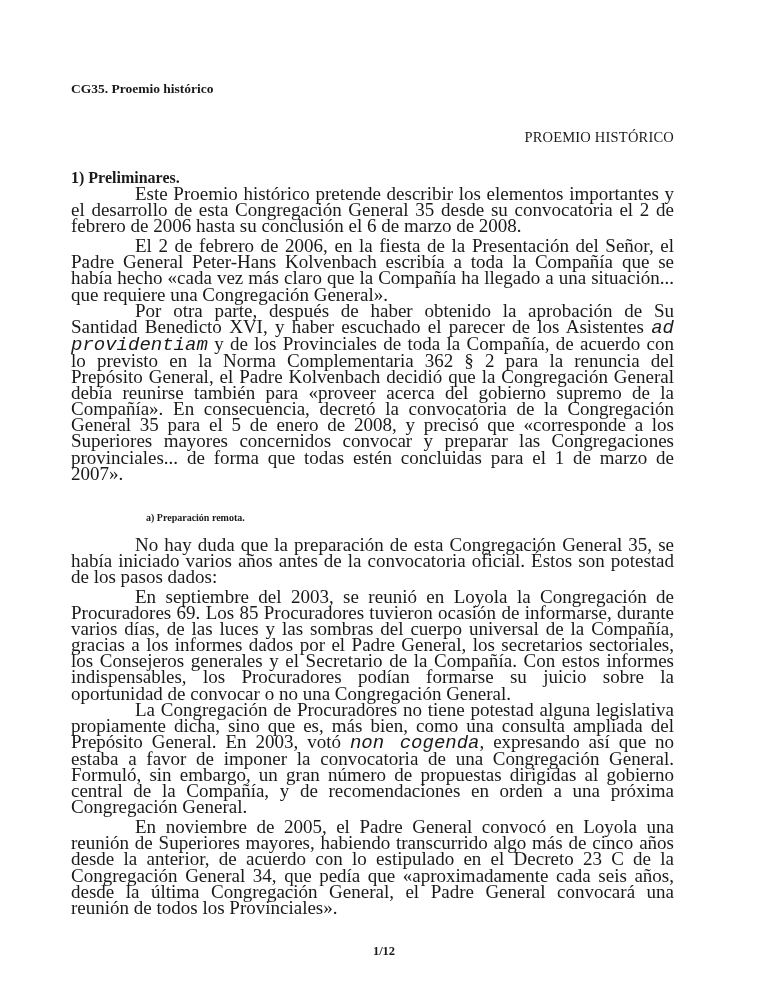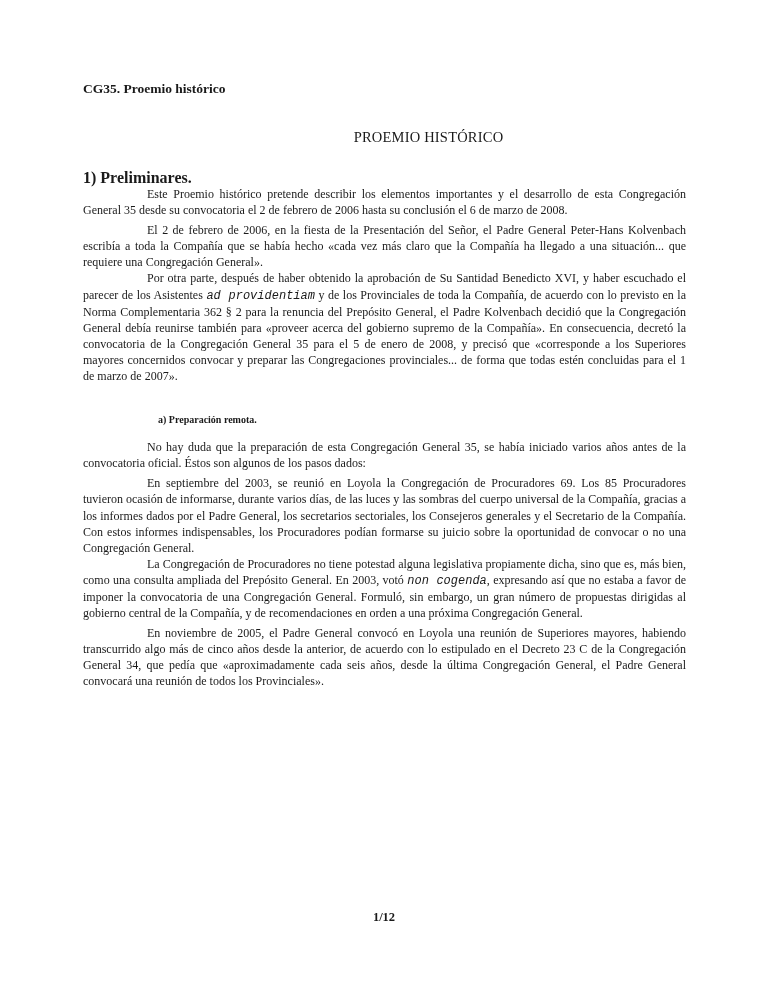--- a/index.html
+++ b/index.html
@@ -18,78 +18,78 @@
   }
   .page {
     position: relative;
     width: 768px;
     height: 994px;
     box-sizing: border-box;
     padding: 0;
   }
   .content {
     position: absolute;
-    left: 83px;
+    left: 71px;
     top: 0;
     width: 603px;
   }
   .running-head {
     font-weight: bold;
     font-size: 13.5px;
     line-height: 16px;
     margin: 0;
     padding-top: 81px;
   }
   .doc-title {
     font-size: 14.5px;
     line-height: 16px;
     margin: 0;
     padding-top: 32px;
-    text-align: center;
+    text-align: right;
     padding-left: 88px;
     font-weight: normal;
     letter-spacing: 0.2px;
   }
   .section-heading {
     font-weight: bold;
     font-size: 16px;
     line-height: 16px;
     margin: 0;
     padding-top: 25px;
   }
   .sub-heading {
     font-weight: bold;
     font-size: 10px;
     line-height: 16px;
     margin: 11px;
     padding-top: 17px;
     text-indent: 64px;
   }
   p.body-par {
-    font-size: 12px;
+    font-size: 19px;
     line-height: 16.1px;
     margin: 0;
     text-align: justify;
     text-indent: 64px;
     hyphens: none;
   }
   p.body-par.spaced {
     margin-top: 4px;
   }
   .gap-after-heading {
     margin-top: 17px;
   }
   .italic {
     font-style: italic;
     font-family: Liberation Mono, monospace;
   }
   .footer {
     position: absolute;
     left: 0;
-    top: 910px;
+    top: 944px;
     width: 768px;
     text-align: center;
     font-size: 12.5px;
     font-weight: bold;
     line-height: 14px;
   }
 </style>
 </head>
 <body>
 
@@ -103,21 +103,21 @@
     <div class="section-heading">1) Preliminares.</div>
 
     <p class="body-par gap-after-heading">Este Proemio histórico pretende describir los elementos importantes y el desarrollo de esta Congregación General 35 desde su convocatoria el 2 de febrero de 2006 hasta su conclusión el 6 de marzo de 2008.</p>
 
     <p class="body-par spaced">El 2 de febrero de 2006, en la fiesta de la Presentación del Señor, el Padre General Peter-Hans Kolvenbach escribía a toda la Compañía que se había hecho «cada vez más claro que la Compañía ha llegado a una situación... que requiere una Congregación General».</p>
 
     <p class="body-par"><span>Por otra parte, después de haber obtenido la aprobación de Su Santidad Benedicto XVI, y haber escuchado el parecer de los Asistentes </span><span class="italic">ad providentiam</span><span> y de los Provinciales de toda la Compañía, de acuerdo con lo previsto en la Norma Complementaria 362 § 2 para la renuncia del Prepósito General, el Padre Kolvenbach decidió que la Congregación General debía reunirse también para «proveer acerca del gobierno supremo de la Compañía». En consecuencia, decretó la convocatoria de la Congregación General 35 para el 5 de enero de 2008, y precisó que «corresponde a los Superiores mayores concernidos convocar y preparar las Congregaciones provinciales... de forma que todas estén concluidas para el 1 de marzo de 2007».</span></p>
 
     <div class="sub-heading">a) Preparación remota.</div>
 
-    <p class="body-par gap-after-heading">No hay duda que la preparación de esta Congregación General 35, se había iniciado varios años antes de la convocatoria oficial. Éstos son algunos de los pasos dados:</p>
+    <p class="body-par gap-after-heading">No hay duda que la preparación de esta Congregación General 35, se había iniciado varios años antes de la convocatoria oficial. Éstos son potestad de los pasos dados:</p>
 
     <p class="body-par spaced">En septiembre del 2003, se reunió en Loyola la Congregación de Procuradores 69. Los 85 Procuradores tuvieron ocasión de informarse, durante varios días, de las luces y las sombras del cuerpo universal de la Compañía, gracias a los informes dados por el Padre General, los secretarios sectoriales, los Consejeros generales y el Secretario de la Compañía. Con estos informes indispensables, los Procuradores podían formarse su juicio sobre la oportunidad de convocar o no una Congregación General.</p>
 
     <p class="body-par"><span>La Congregación de Procuradores no tiene potestad alguna legislativa propiamente dicha, sino que es, más bien, como una consulta ampliada del Prepósito General. En 2003, votó </span><span class="italic">non cogenda</span><span>, expresando así que no estaba a favor de imponer la convocatoria de una Congregación General. Formuló, sin embargo, un gran número de propuestas dirigidas al gobierno central de la Compañía, y de recomendaciones en orden a una próxima Congregación General.</span></p>
 
     <p class="body-par spaced">En noviembre de 2005, el Padre General convocó en Loyola una reunión de Superiores mayores, habiendo transcurrido algo más de cinco años desde la anterior, de acuerdo con lo estipulado en el Decreto 23 C de la Congregación General 34, que pedía que «aproximadamente cada seis años, desde la última Congregación General, el Padre General convocará  una reunión de todos los Provinciales».</p>
 
 
   </div>
 

